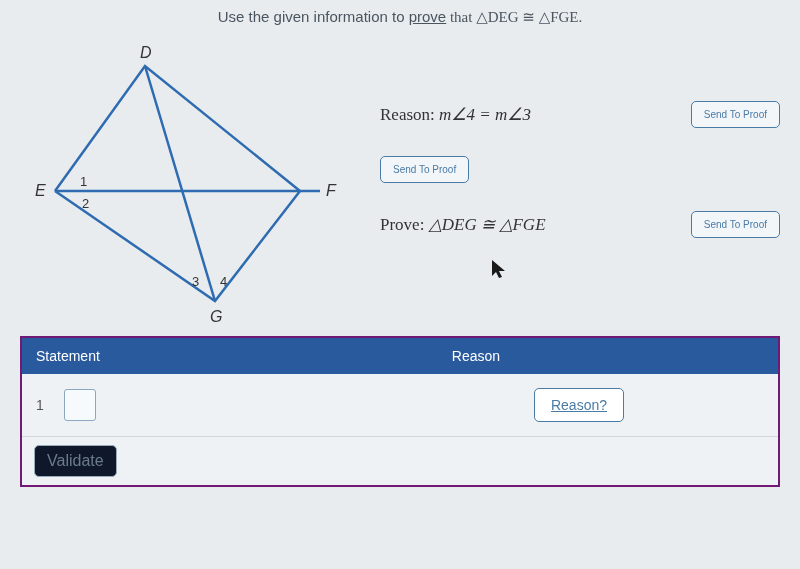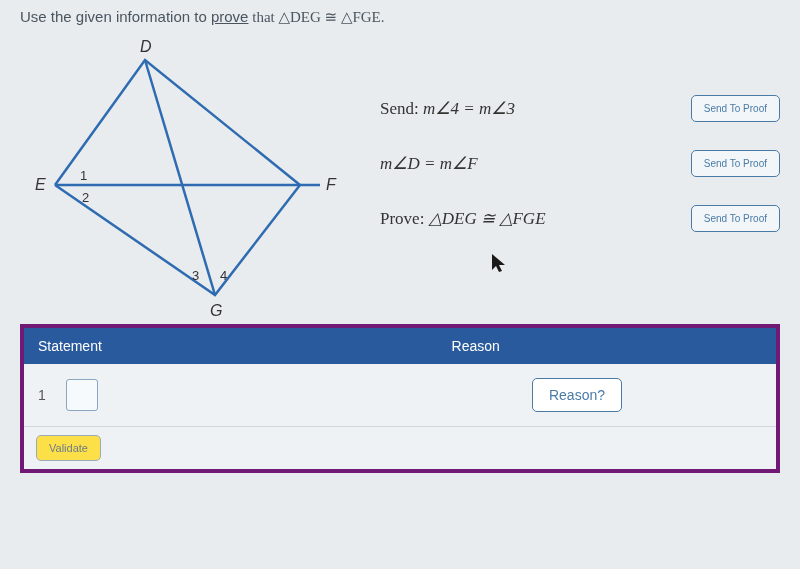--- a/index.html
+++ b/index.html
@@ -9,21 +9,22 @@
       font-family: Arial, sans-serif;
       background: #e8ecef;
       width: 800px;
       height: 569px;
       overflow: hidden;
       color: #2a3540;
     }
     .instruction {
       font-size: 15px;
       color: #4a5560;
-      margin-bottom: 4px;
+      margin-bottom: 10px;
+      text-align: center;
     }
     .instruction .prove-word {
       text-decoration: underline;
     }
     .main-area {
       display: flex;
       gap: 30px;
       align-items: flex-start;
     }
     .diagram-box {
@@ -52,22 +53,22 @@
       background: #f2f6f9;
       border: 1px solid #4a7ba6;
       color: #4a7ba6;
       padding: 7px 12px;
       border-radius: 5px;
       font-size: 10px;
       cursor: pointer;
       white-space: nowrap;
     }
     .proof-table {
-      margin-top: 4px;
-      border: 4px solid #701a75;
+      margin-top: 10px;
+      border: 2px solid #701a75;
       background: #fff;
     }
     .pt-header {
       display: flex;
       background: #2a5a9e;
       color: #fff;
       font-size: 14px;
     }
     .pt-header > div { padding: 10px 14px; }
     .pt-col-stmt { width: 55%; }
@@ -95,32 +96,33 @@
     .reason-btn {
       margin-left: auto;
       margin-right: 140px;
       background: #fff;
       border: 1px solid #4a7ba6;
       color: #4a7ba6;
       padding: 8px 16px;
       border-radius: 5px;
       font-size: 14px;
       cursor: pointer;
+      text-decoration: underline;
     }
     .validate-row {
       padding: 8px 12px;
       background:#eef2f5;
     }
     .validate-btn {
-      background: #fde047;
+      background: #0f172a;
       border: 1px solid #9ab;
       color: #6b7c8c;
       padding: 6px 12px;
       border-radius: 5px;
-      font-size: 11px;
+      font-size: 16px;
     }
     .tri { font-family: 'Times New Roman', serif; }
   </style>
 </head>
 <body>
 
 <div class="instruction">
   <span>Use the given information to </span><span class="prove-word">prove</span><span class="tri"> that △DEG ≅ △FGE.</span>
 </div>
 
@@ -138,27 +140,26 @@
       <text x="60" y="150" font-size="13" fill="#333">1</text>
       <text x="62" y="172" font-size="13" fill="#333">2</text>
       <text x="172" y="250" font-size="13" fill="#333">3</text>
       <text x="200" y="250" font-size="13" fill="#333">4</text>
     </svg>
   </div>
 
   <div class="facts-col">
     <div class="fact-row">
       <div class="fact-text">
-        <span style="font-style:normal">Send:</span>
+        <span style="font-style:normal">Reason:</span>
         <span>m∠4 = m∠3</span>
       </div>
       <button class="btn">Send To Proof</button>
     </div>
     <div class="fact-row">
-      <div class="fact-text">m∠D = m∠F</div>
       <button class="btn">Send To Proof</button>
     </div>
     <div class="fact-row">
       <div class="fact-text">
         <span style="font-style:normal">Prove:</span>
         <span class="tri">△DEG ≅ △FGE</span>
       </div>
       <button class="btn">Send To Proof</button>
     </div>
     <div>

